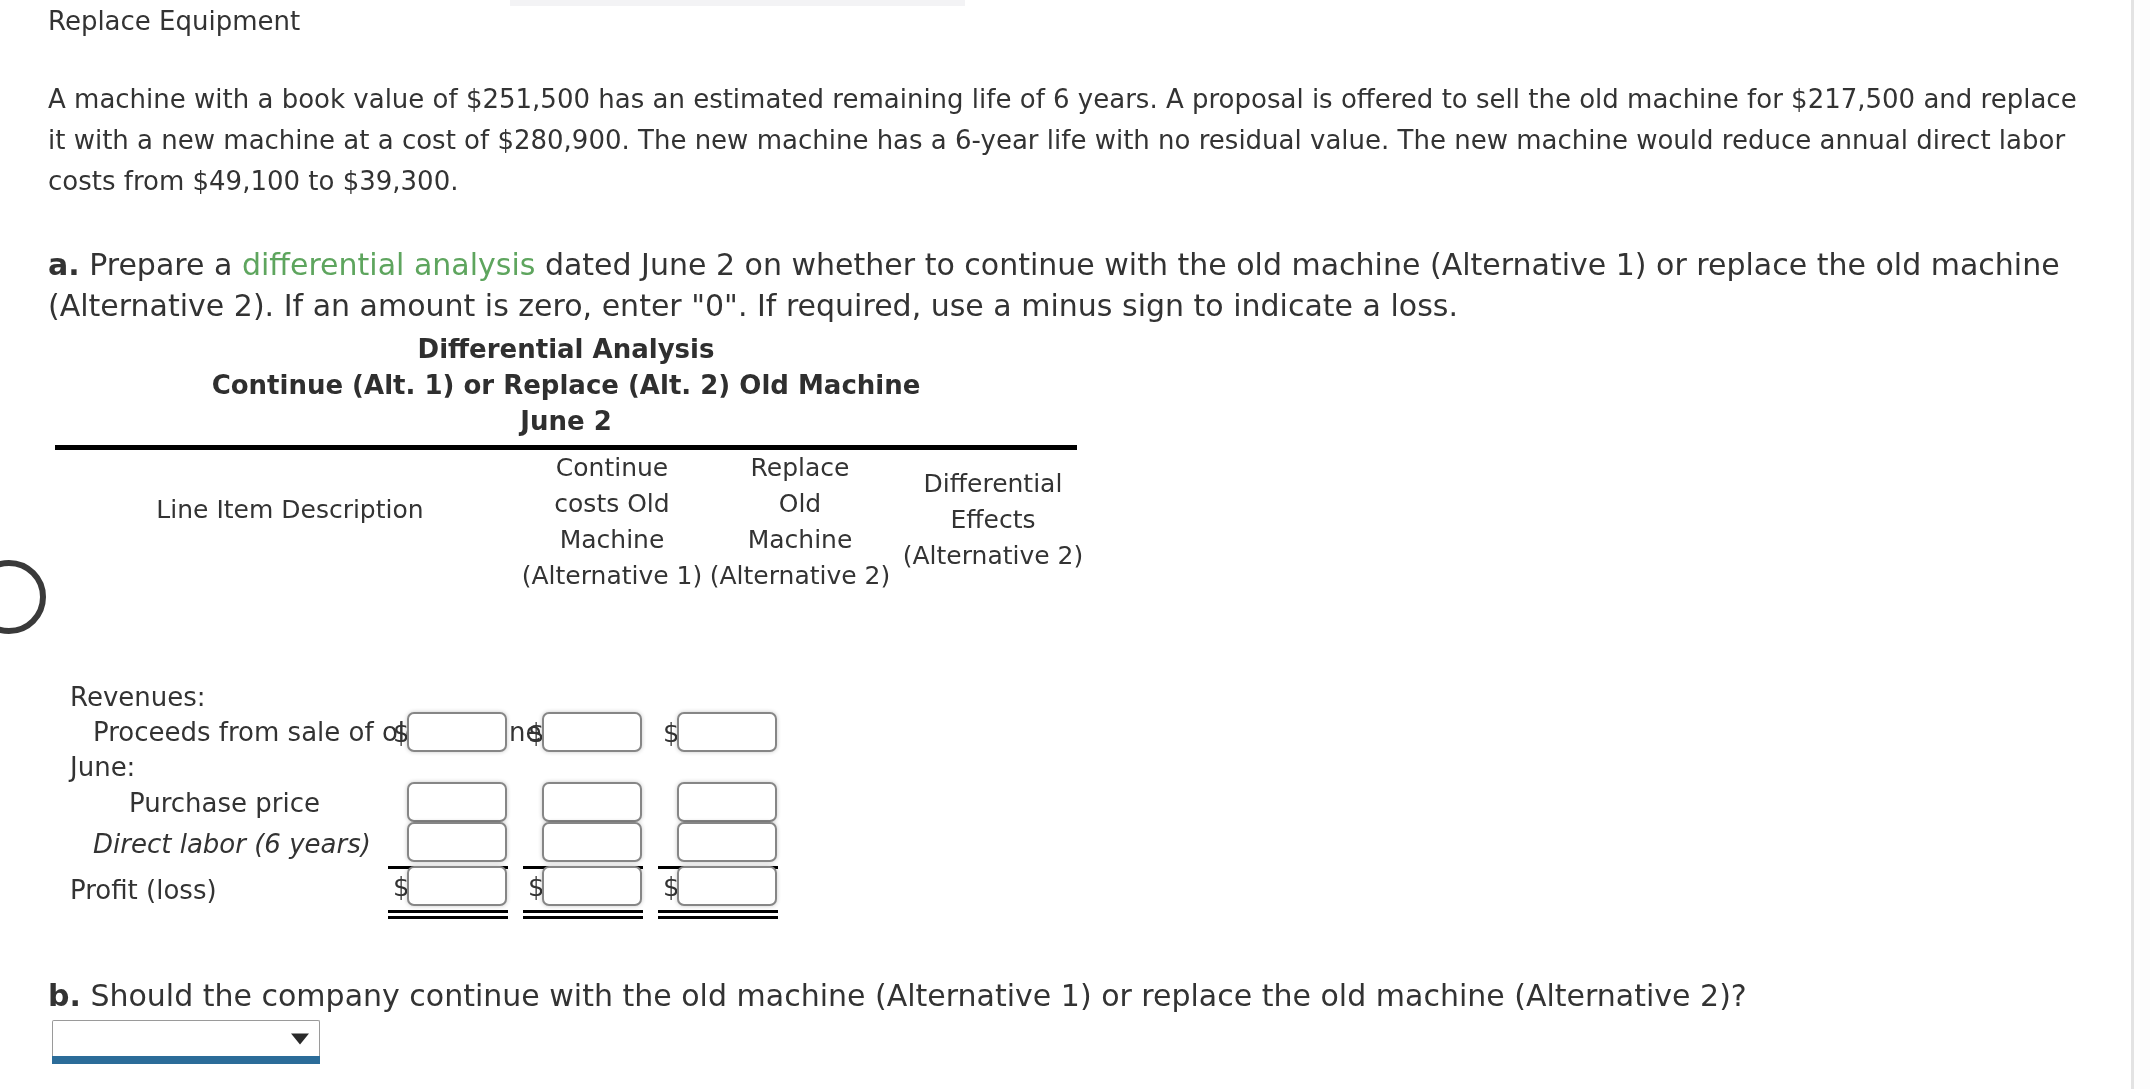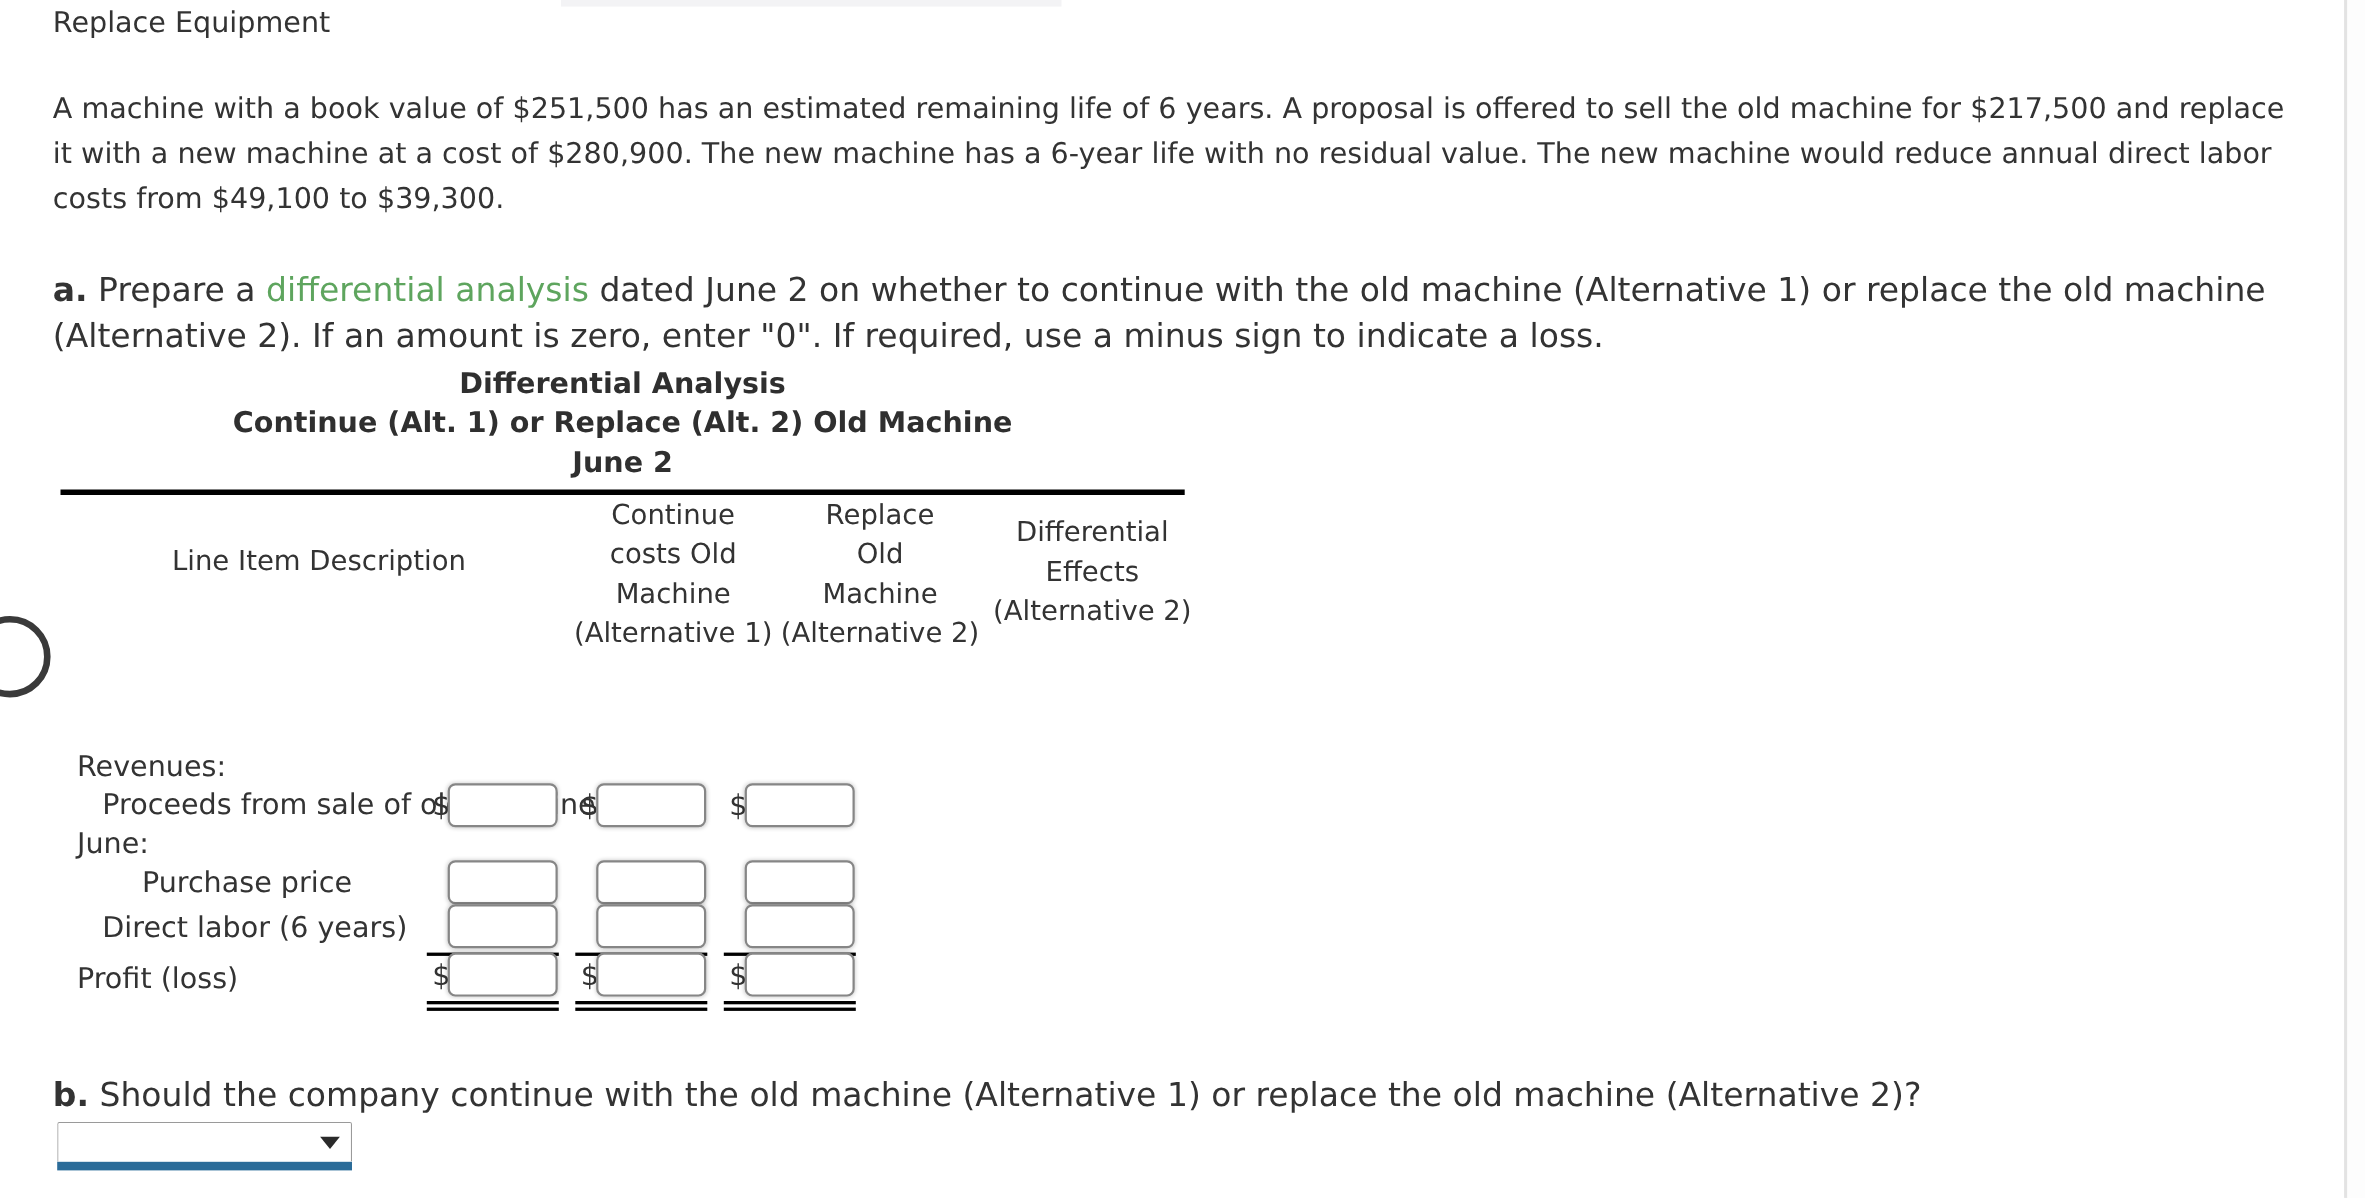--- a/index.html
+++ b/index.html
@@ -282,21 +282,21 @@
       <div class="dollar" style="left:608px; top:146px;">$</div>
       <input class="txtbox" style="left: 622px; top: 142px;" value="">
 
       <div class="rowlabel lvl0" style="top:180px;">June:</div>
 
       <div class="rowlabel lvl1" style="top:216px;margin-left:36px;">Purchase price</div>
       <input class="txtbox" style="left: 352px; top: 212px;" value="">
       <input class="txtbox" style="left: 487px; top: 212px;" value="">
       <input class="txtbox" style="left: 622px; top: 212px;" value="">
 
-      <div class="rowlabel lvl1" style="top:257px;">Direct labor (6 years)</div>
+      <div class="rowlabel lvl1" style="top:257px;font-style:italic;">Direct labor (6 years)</div>
       <input class="txtbox" style="left: 352px; top: 252px;" value="">
       <input class="txtbox" style="left: 487px; top: 252px;" value="">
       <input class="txtbox" style="left: 622px; top: 252px;" value="">
 
       <div class="uline" style="left:333px; top:296px;"></div>
       <div class="uline" style="left:468px; top:296px;"></div>
       <div class="uline" style="left:603px; top:296px;"></div>
 
       <div class="rowlabel lvl0" style="top:303px;">Profit (loss)</div>
       <div class="dollar" style="left:338px; top:300px;">$</div>

